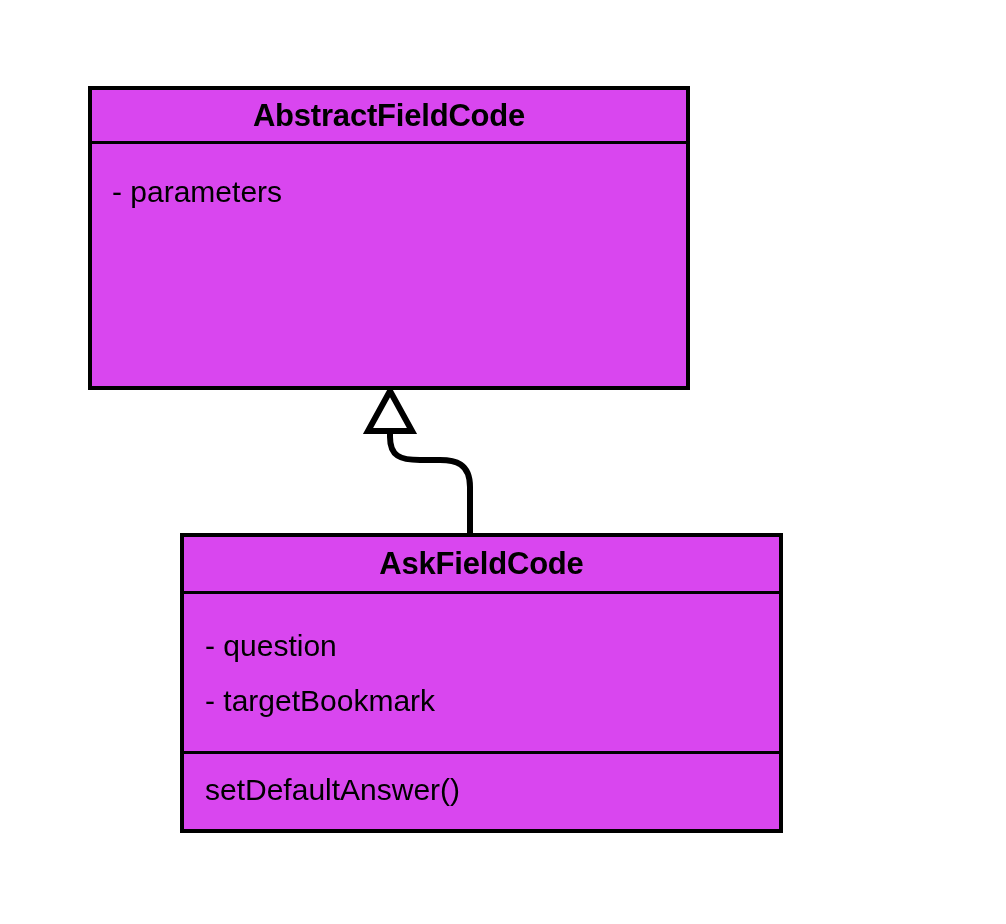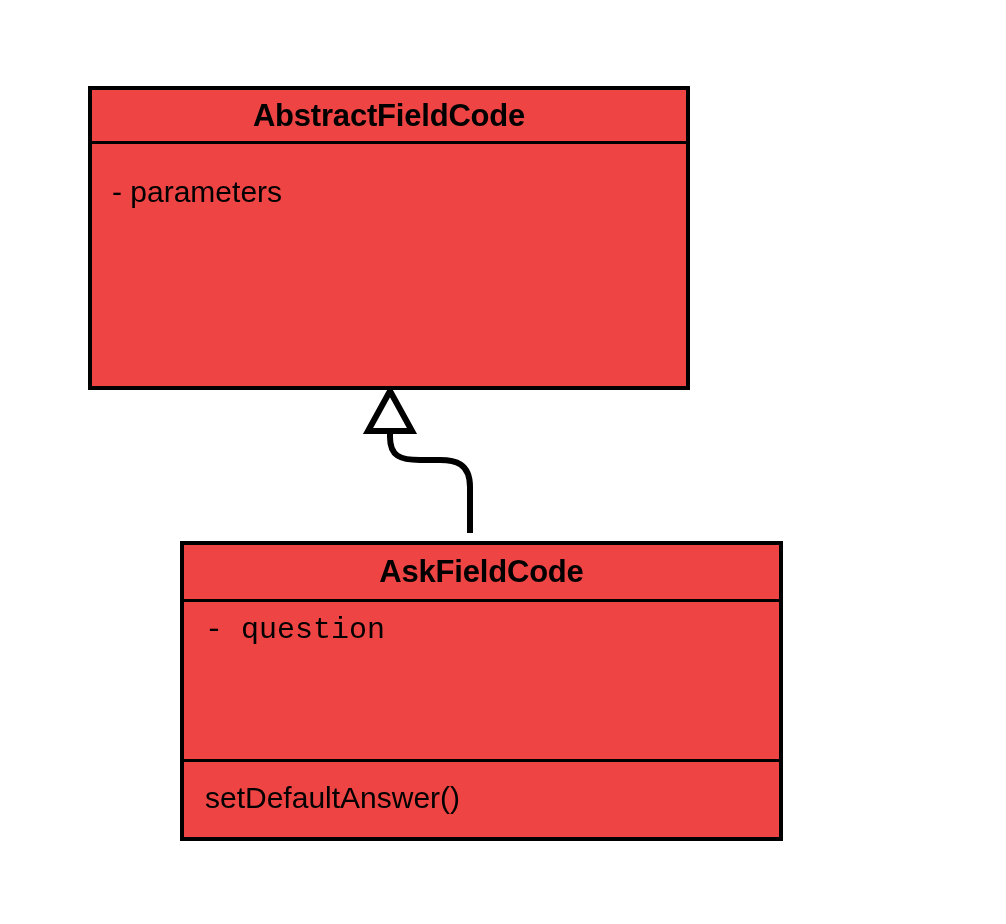--- a/index.html
+++ b/index.html
@@ -17,21 +17,21 @@
     width: 1006px;
     height: 924px;
     background: #ffffff;
     overflow: hidden;
   }
 
   
   .uml-class {
     position: absolute;
     box-sizing: border-box;
-    background: #ef4444;
+    background: #d946ef;
     border: 4px solid #000000;
     display: flex;
     flex-direction: column;
   }
   .uml-header {
     box-sizing: border-box;
     text-align: center;
     font-weight: bold;
     color: #000000;
     white-space: nowrap;
@@ -71,31 +71,29 @@
     font-size: 30px;
     line-height: 55px;
   }
 
   
   #class-askfieldcode {
     left: 180px;
     top: 533px;
     width: 603px;
     height: 300px;
-    margin-top: 8px;
   }
   #class-askfieldcode .uml-header {
     height: 55px;
     font-size: 31px;
     letter-spacing: -0.2px;
   }
   #class-askfieldcode .attributes {
     height: 164px;
-    padding: 1px 0 0 21px;
-    font-family: Liberation Mono, monospace;
+    padding: 24px 0 0 21px;
   }
   #class-askfieldcode .operations {
     flex: 1;
     padding: 8px 0 12px 21px;
   }
   #class-askfieldcode .uml-row {
     font-size: 30px;
     line-height: 55px;
   }
 
@@ -125,19 +123,20 @@
     <div class="uml-header">AbstractFieldCode</div>
     <div class="uml-compartment attributes divider-top">
       <div class="uml-row">- parameters</div>
     </div>
   </div>
 
   <div class="uml-class" id="class-askfieldcode">
     <div class="uml-header">AskFieldCode</div>
     <div class="uml-compartment attributes divider-top">
       <div class="uml-row">- question</div>
+      <div class="uml-row">- targetBookmark</div>
     </div>
     <div class="uml-compartment operations divider-top">
       <div class="uml-row">setDefaultAnswer()</div>
     </div>
   </div>
 
 </div>
 
 </body></html>

